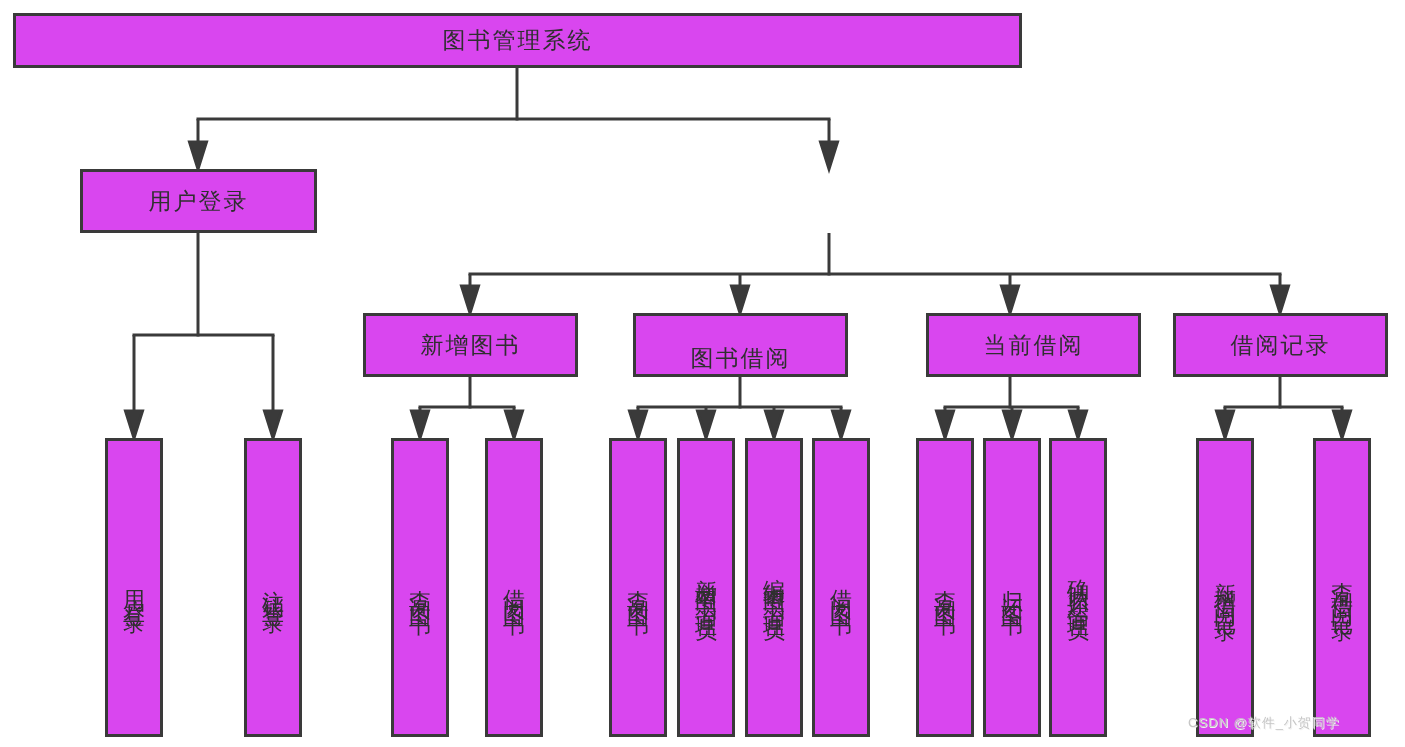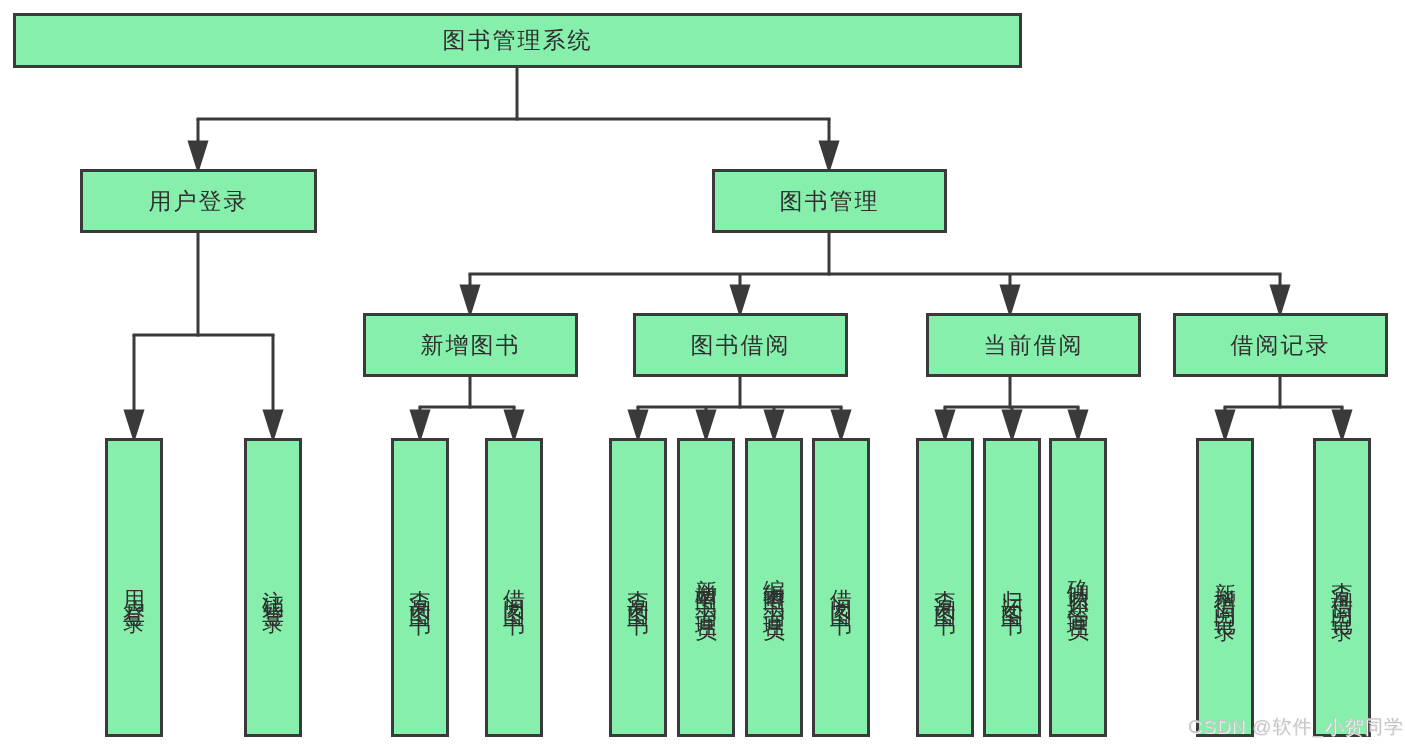--- a/index.html
+++ b/index.html
@@ -14,21 +14,21 @@
   }
   .connectors {
     position: absolute;
     left: 0; top: 0;
     width: 1405px; height: 747px;
   }
   .node {
     position: absolute;
     box-sizing: border-box;
     border: 3px solid #3a3a3a;
-    background: #86efac;
+    background: #d946ef;
     display: flex;
     align-items: center;
     justify-content: center;
     text-align: center;
   }
   .hlabel {
     font-size: 23px;
     letter-spacing: 2px;
     color: #2f2f2f;
     white-space: nowrap;
@@ -41,21 +41,21 @@
     letter-spacing: 8px;
     line-height: 1;
     color: #2f2f2f;
     white-space: nowrap;
   }
   .vlabel.long { letter-spacing: 6px; }
   .watermark {
     position: absolute;
     left: 1188px;
     top: 714px;
-    font-size: 19px;
+    font-size: 13px;
     letter-spacing: 1px;
     color: #c6c6c6;
     text-shadow: 1px 1px 0 #f2f2f2;
     white-space: nowrap;
   }
 </style>
 </head>
 <body>
 
 <div class="stage">
@@ -124,28 +124,25 @@
     </g>
   </svg>
 
   <div class="node" style="left:13px; top:13px; width:1009px; height:55px;">
     <span class="hlabel">图书管理系统</span>
   </div>
 
   <div class="node" style="left:80px; top:169px; width:237px; height:64px;">
     <span class="hlabel">用户登录</span>
   </div>
-  <div class="node" style="left:712px; top:169px; width:235px; height:64px;">
-    <span class="hlabel">图书管理</span>
-  </div>
 
   <div class="node" style="left:363px; top:313px; width:215px; height:64px;">
     <span class="hlabel">新增图书</span>
   </div>
-  <div class="node" style="left:633px; top:313px; width:215px; height:64px;">
+  <div class="node" style="left:633px; top:313px; width:215px; height:64px;align-items:flex-end;">
     <span class="hlabel">图书借阅</span>
   </div>
   <div class="node" style="left:903px; top:313px; width:215px; height:64px;margin-left:23px;">
     <span class="hlabel">当前借阅</span>
   </div>
   <div class="node" style="left:1173px; top:313px; width:215px; height:64px;">
     <span class="hlabel">借阅记录</span>
   </div>
 
   <div class="node vnode" style="left:105px;">

